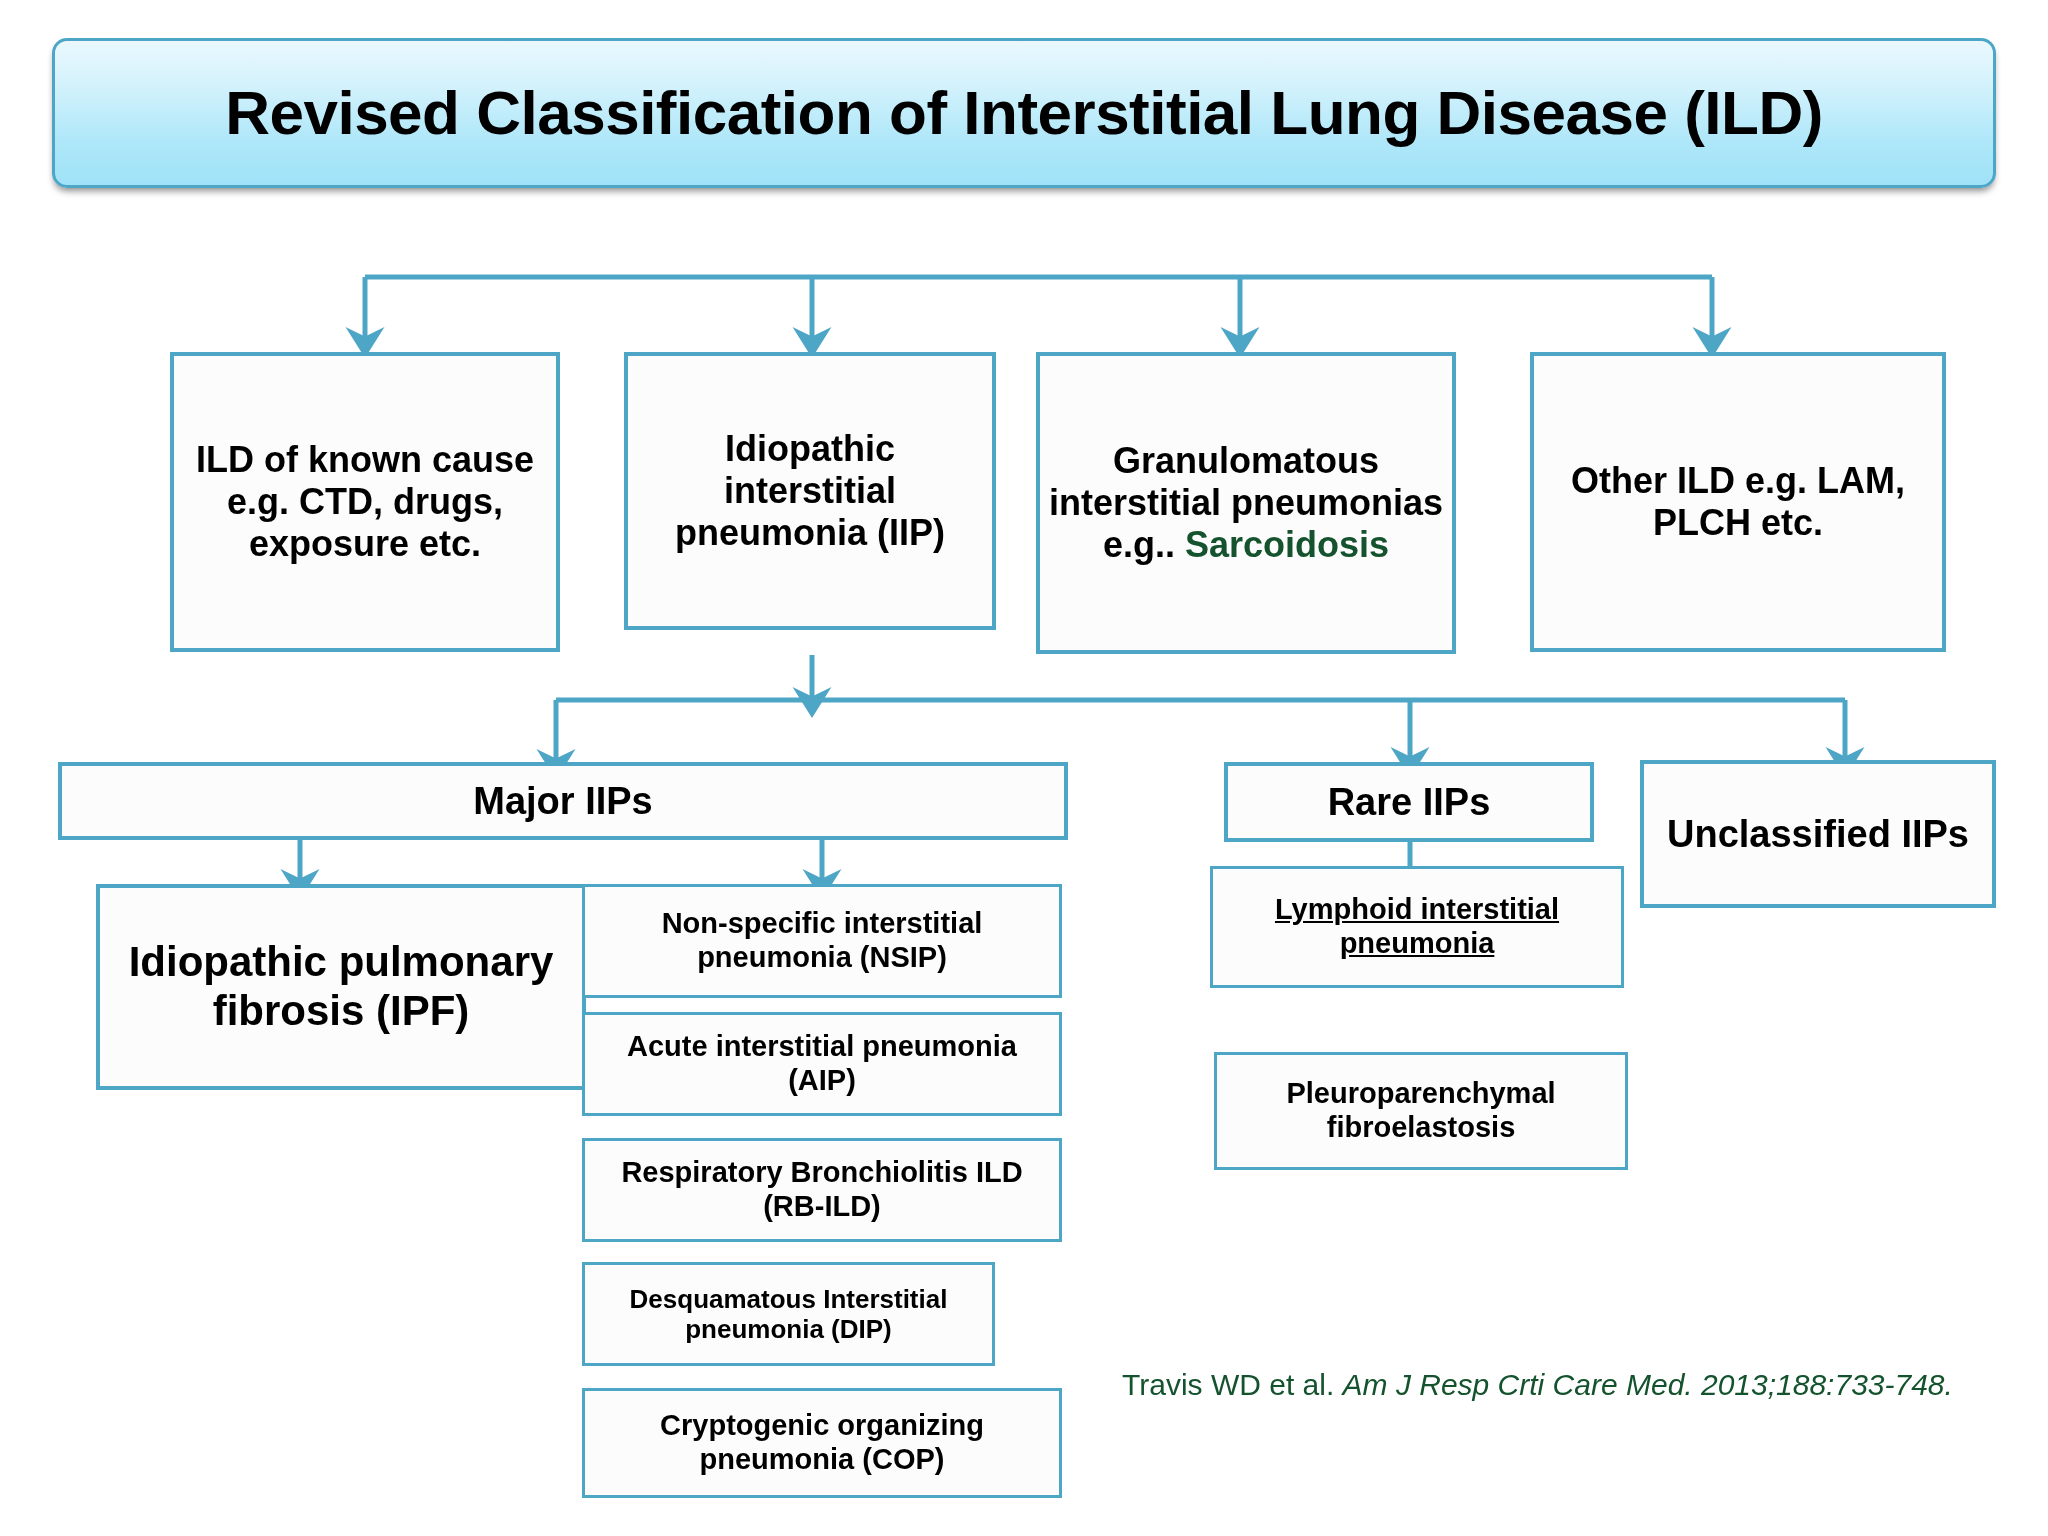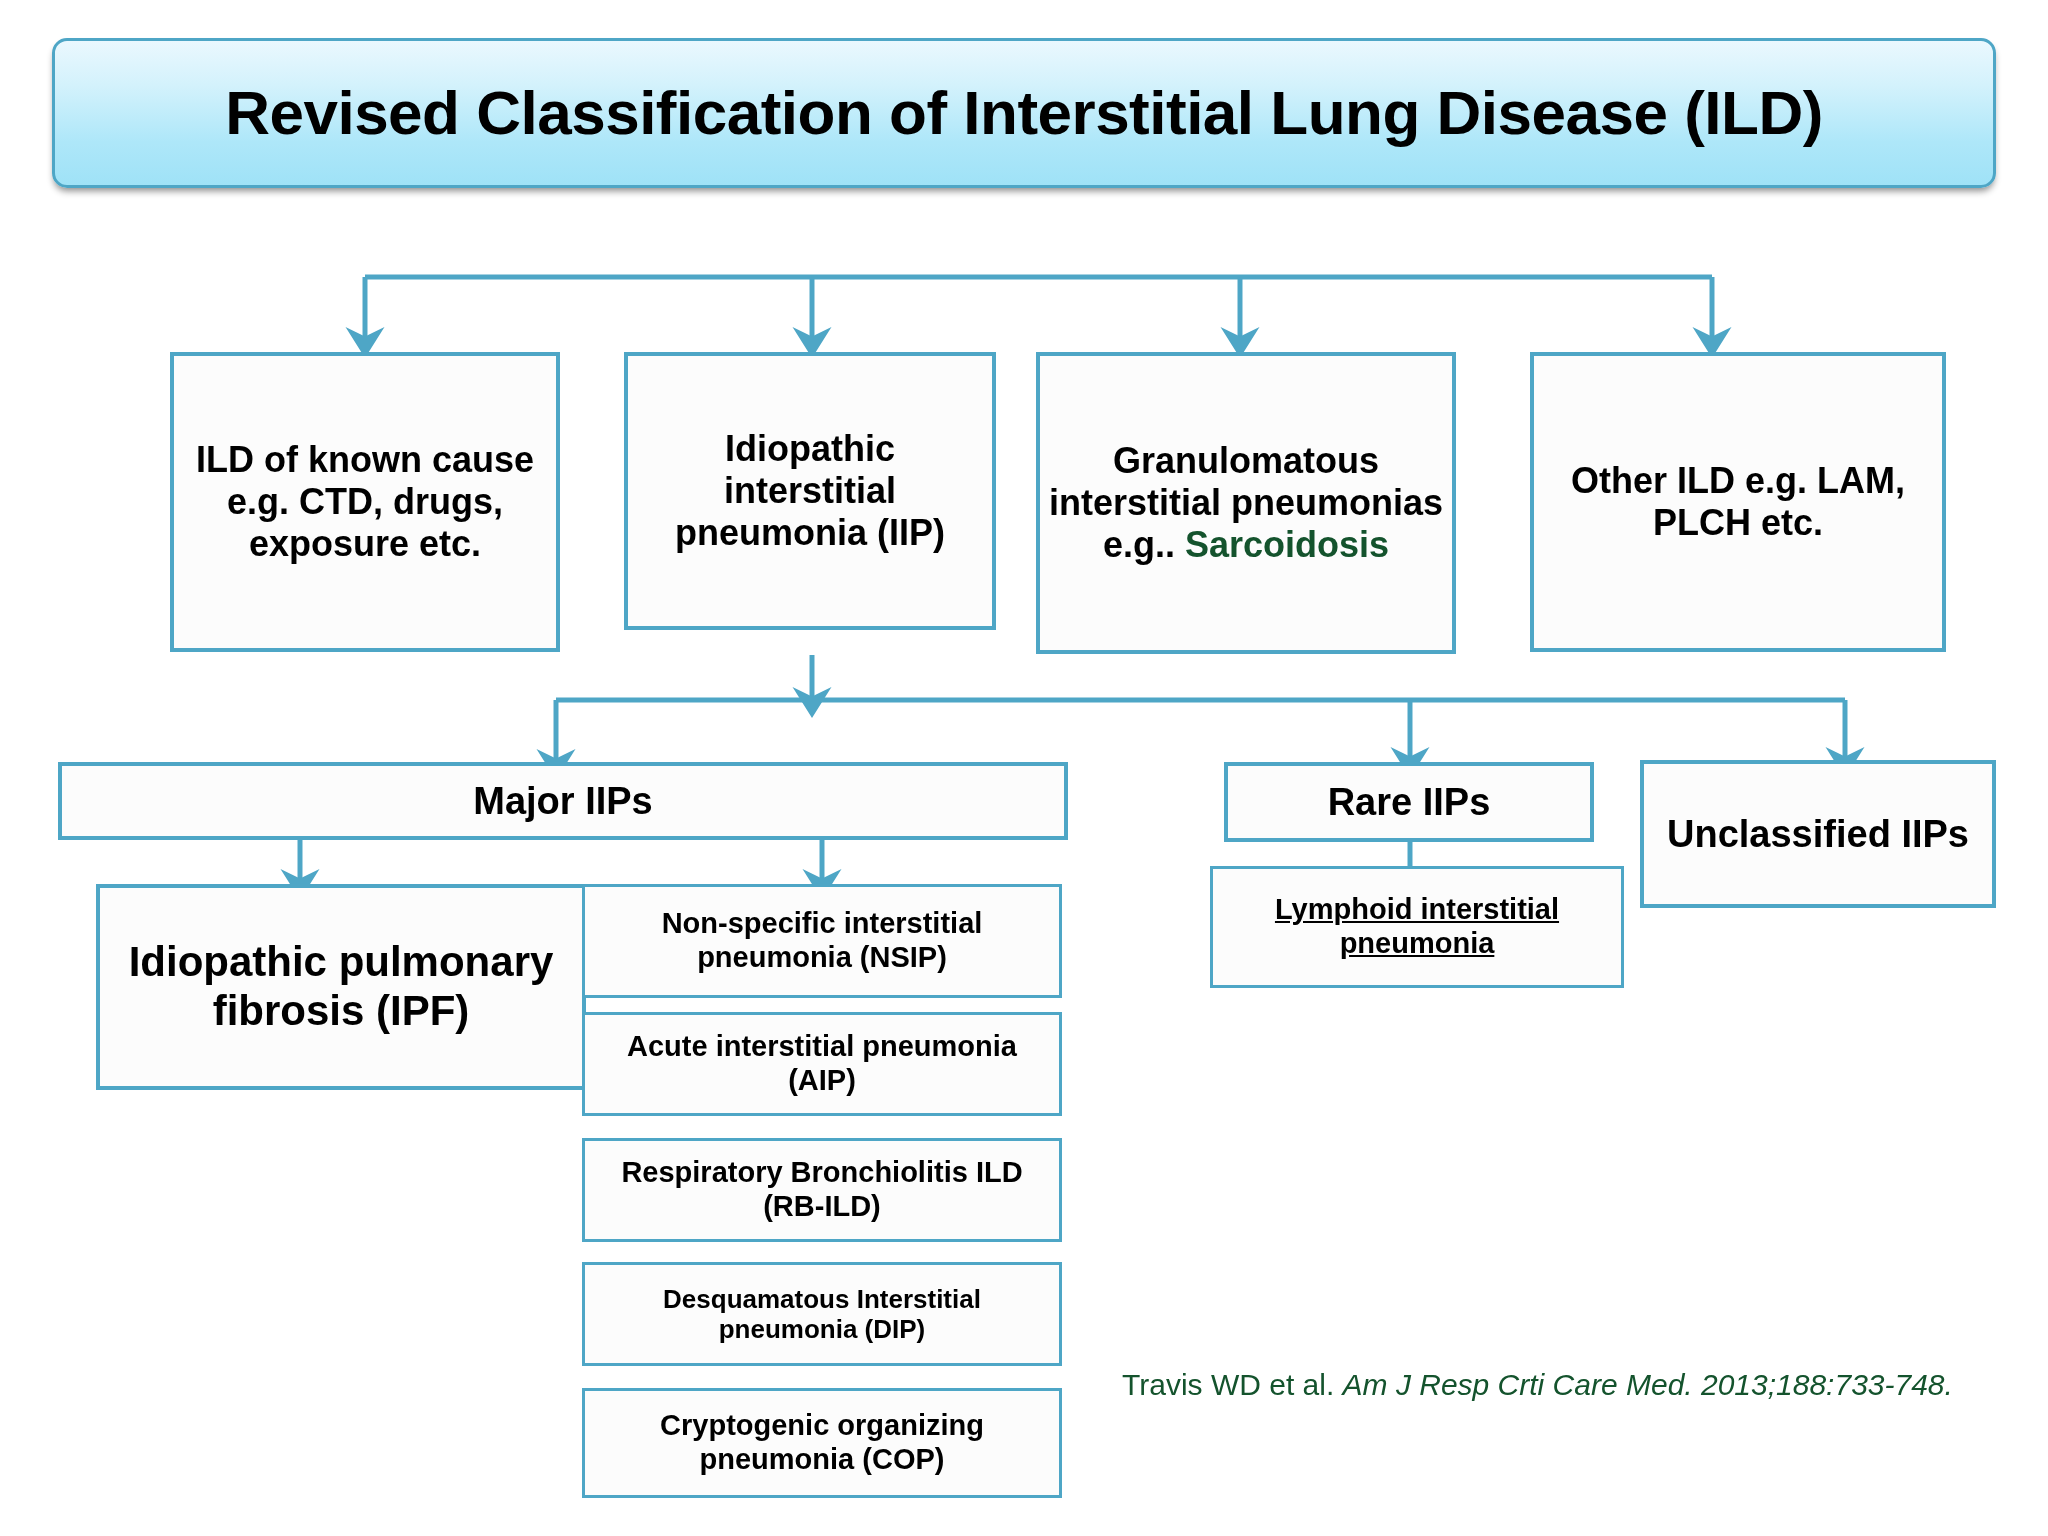--- a/index.html
+++ b/index.html
@@ -171,28 +171,31 @@
   </div>
 
   <div class="box thin tier3-sm" style="left:582px; top:1012px; width:480px; height:104px;">
     <span>Acute  interstitial pneumonia (AIP)</span>
   </div>
 
   <div class="box thin tier3-sm" style="left:582px; top:1138px; width:480px; height:104px;">
     <span>Respiratory Bronchiolitis ILD (RB-ILD)</span>
   </div>
 
-  <div class="box thin tier3-xs" style="left:582px; top:1262px; width:480px; height:104px;">
+  <div class="box thin tier3-xs" style="left:582px; top:1262px; width:413px; height:104px;">
     <span>Desquamatous Interstitial pneumonia (DIP)</span>
   </div>
 
   <div class="box thin tier3-sm" style="left:582px; top:1388px; width:480px; height:110px;">
     <span>Cryptogenic organizing pneumonia (COP)</span>
   </div>
 
   <div class="box thin tier3-sm" style="left:1210px; top:866px; width:414px; height:122px;text-decoration:underline;">
     <span>Lymphoid interstitial pneumonia</span>
   </div>
 
+  <div class="box thin tier3-sm" style="left:1214px; top:1052px; width:414px; height:118px;">
+    <span>Pleuroparenchymal fibroelastosis</span>
+  </div>
 
   <div id="citation"><span>Travis WD et al. </span><span class="journal">Am J Resp Crti Care Med. 2013;188:733-748.</span></div>
 
 </div>
 
 </body></html>

